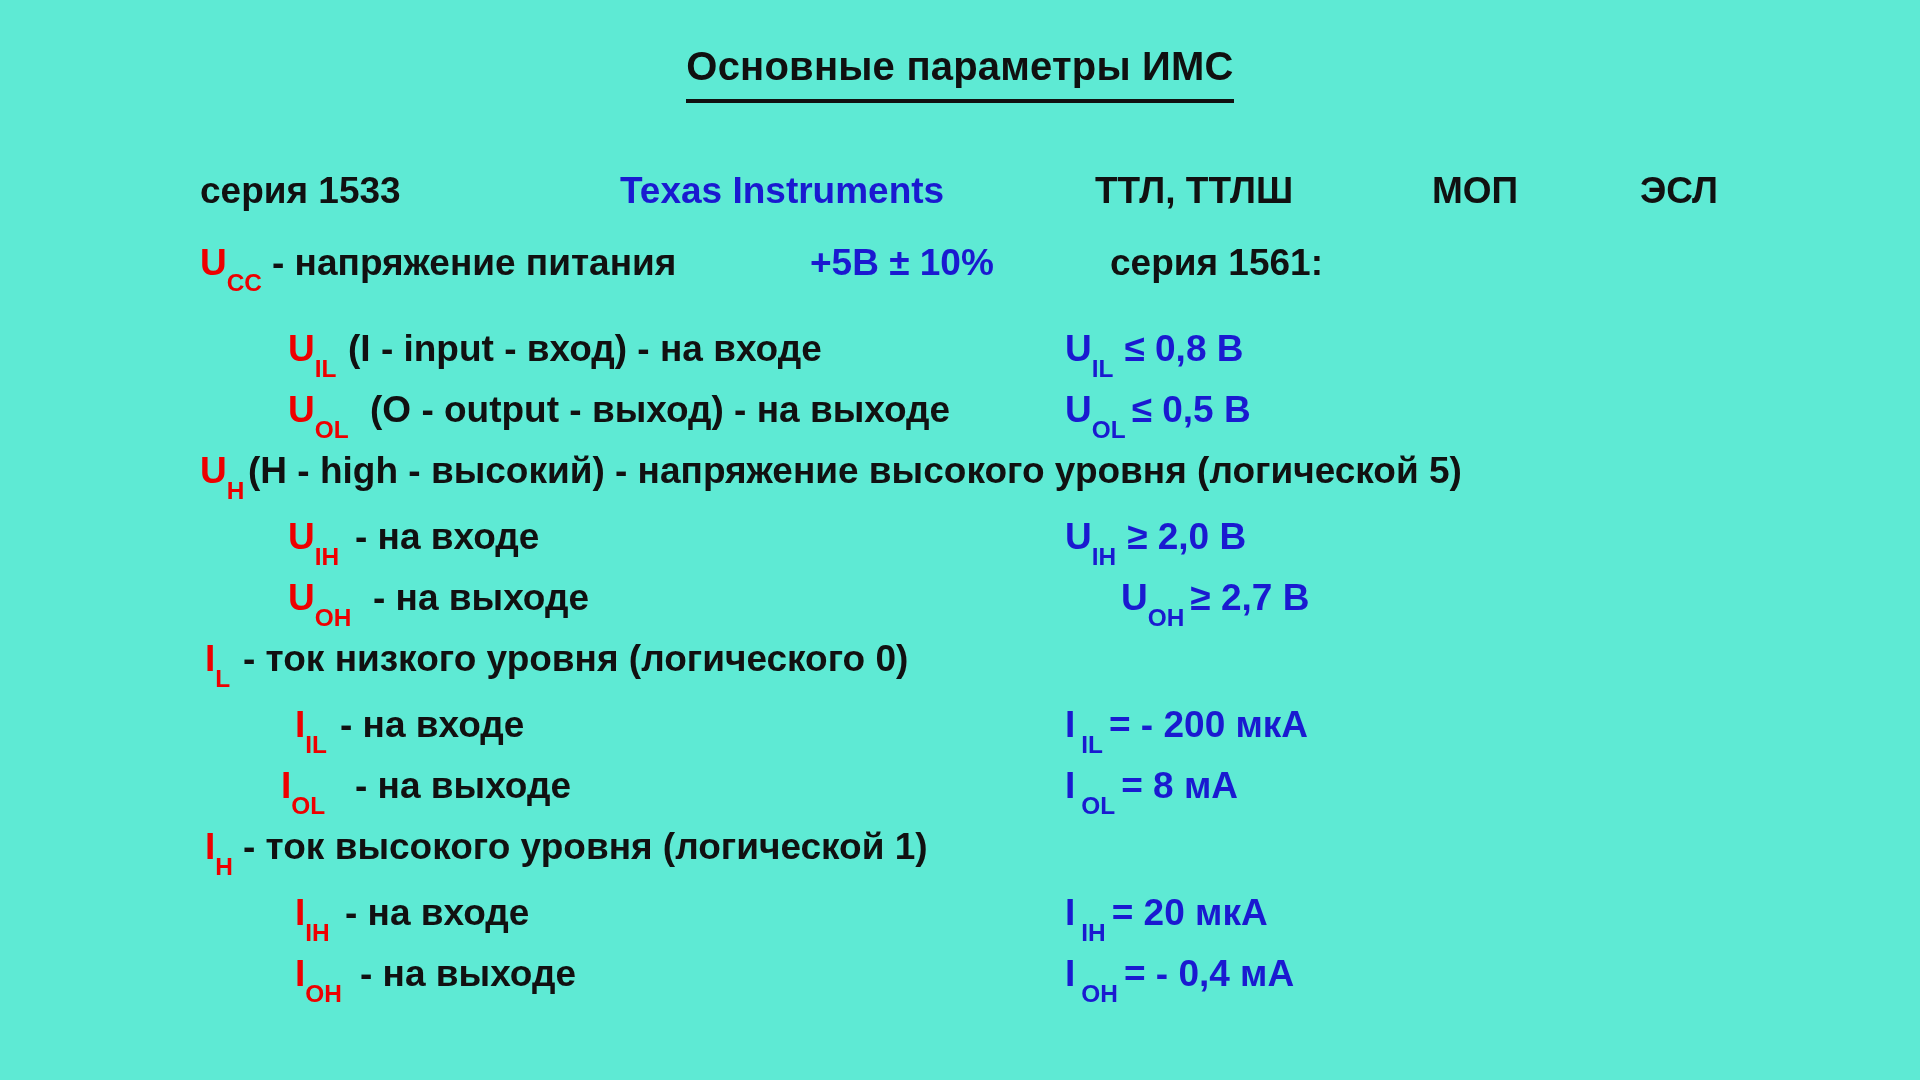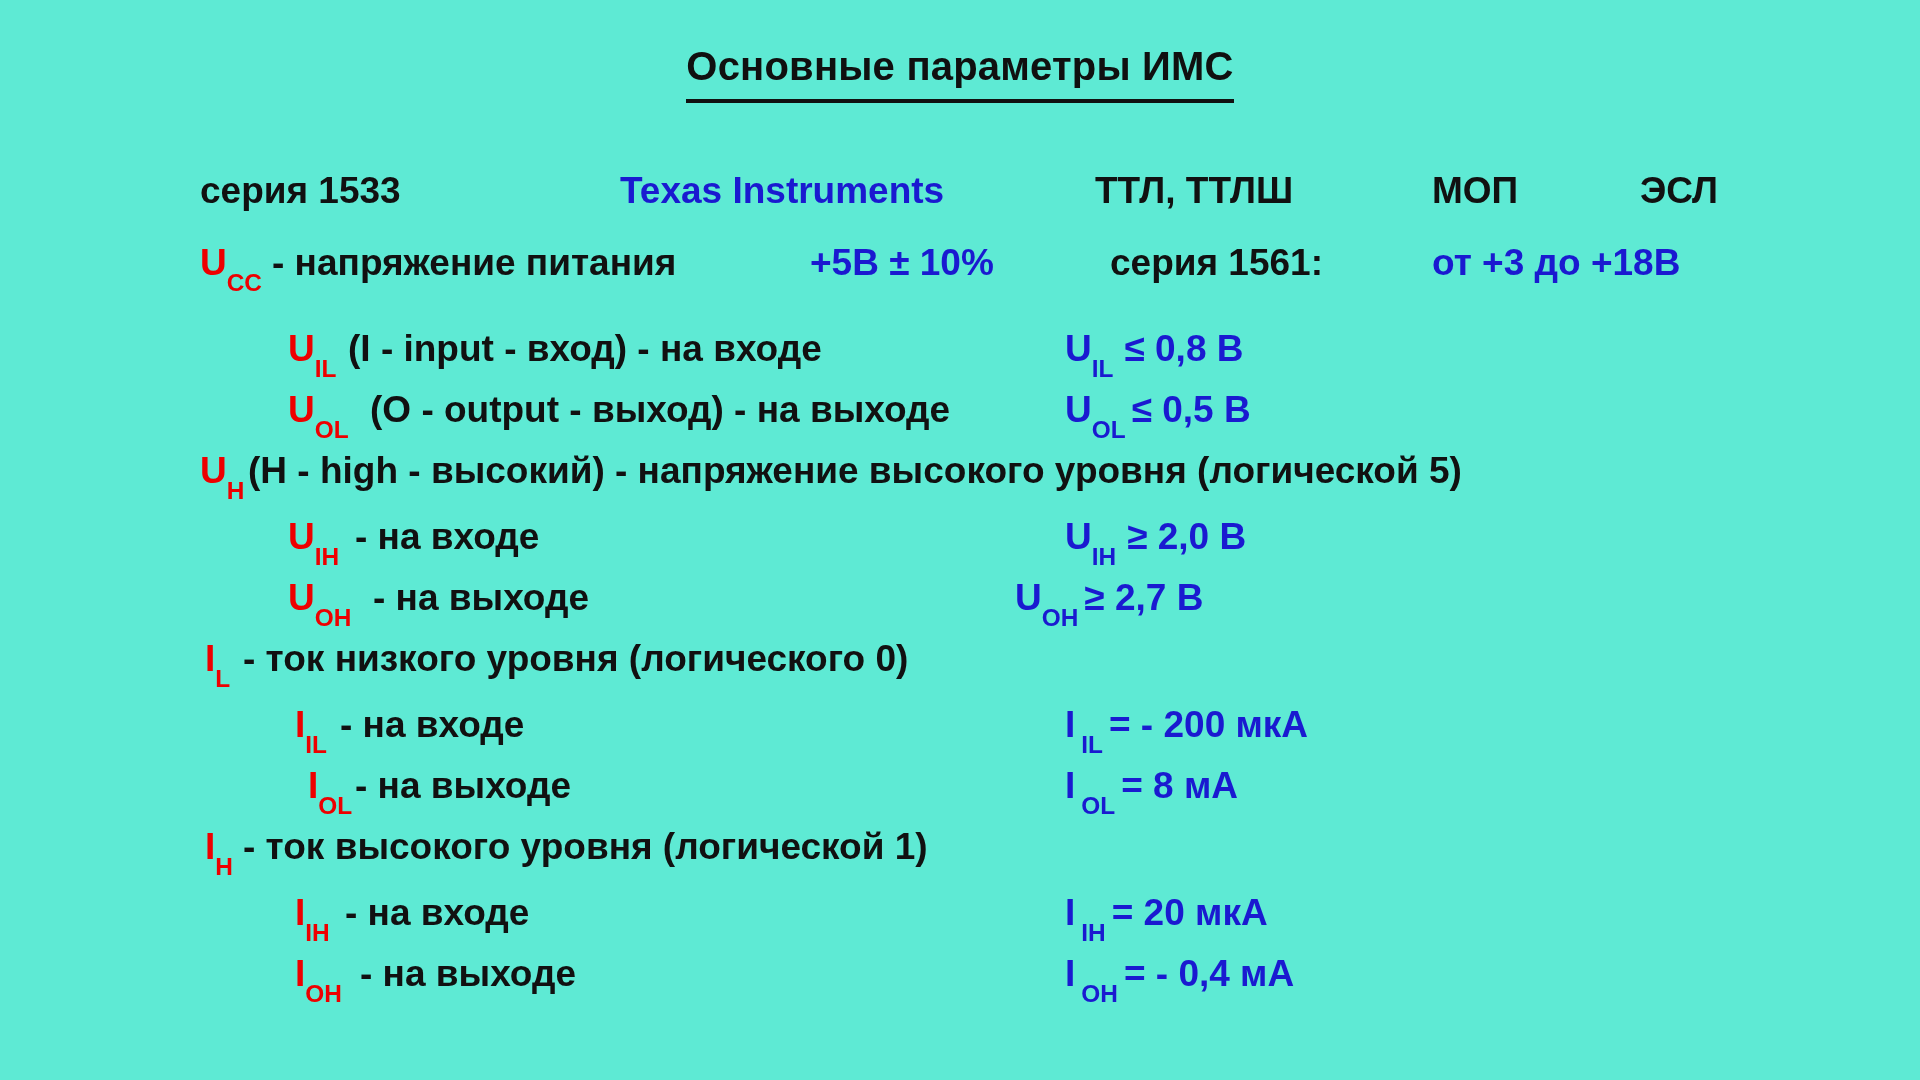--- a/index.html
+++ b/index.html
@@ -103,21 +103,20 @@
       <span class="cell blu col-b">Texas Instruments</span>
       <span class="cell blk col-g">МОП</span>
       <span class="cell blk col-h">ЭСЛ</span>
     </div>
 
     <div class="row ucc-row">
       <span class="cell col-a"><span class="red">U</span><sub class="red">CC</sub></span>
       <span class="cell blk" style="left:272px">- напряжение питания</span>
       <span class="cell blu" style="left:810px">+5В ± 10%</span>
       <span class="cell blk" style="left:1110px">серия 1561:</span>
-      <span class="cell blu" style="left:1432px">от +3 до +18В</span>
     </div>
 
     <div class="row">
       <span class="cell col-a3"><span class="red">U</span><sub class="red">IL</sub></span>
       <span class="cell blk" style="left:348px">(I - input - вход) - на входе</span>
       <span class="cell blu" style="left:1065px"><span>U</span><sub>IL</sub><span class="sp2"></span><span>≤ 0,8 В</span></span>
     </div>
     <div class="row">
       <span class="cell col-a3"><span class="red">U</span><sub class="red">OL</sub></span>
       <span class="cell blk" style="left:370px">(O - output - выход) - на выходе</span>
@@ -129,34 +128,34 @@
       <span class="cell blk" style="left:248px">(H - high - высокий) - напряжение высокого уровня (логической 5)</span>
     </div>
     <div class="row">
       <span class="cell col-a3"><span class="red">U</span><sub class="red">IH</sub></span>
       <span class="cell blk" style="left:355px">- на входе</span>
       <span class="cell blu" style="left:1065px"><span>U</span><sub>IH</sub><span class="sp2"></span><span>≥ 2,0 В</span></span>
     </div>
     <div class="row">
       <span class="cell col-a3"><span class="red">U</span><sub class="red">OH</sub></span>
       <span class="cell blk" style="left:373px">- на выходе</span>
-      <span class="cell blu" style="left:1015px"><span>U</span><sub>OH</sub><span class="sp"></span><span>≥ 2,7 В</span></span>
+      <span class="cell blu" style="left:1121px"><span>U</span><sub>OH</sub><span class="sp"></span><span>≥ 2,7 В</span></span>
     </div>
 
     <div class="row sec-row">
       <span class="cell col-a" style="left:205px"><span class="red">I</span><sub class="red">L</sub></span>
       <span class="cell blk" style="left:243px">- ток низкого уровня (логического 0)</span>
     </div>
     <div class="row">
       <span class="cell" style="left:295px"><span class="red">I</span><sub class="red">IL</sub></span>
       <span class="cell blk" style="left:340px">- на входе</span>
       <span class="cell blu" style="left:1065px"><span>I</span><span class="sp"></span><sub>IL</sub><span class="sp"></span><span>= - 200 мкА</span></span>
     </div>
     <div class="row">
-      <span class="cell" style="left:308px"><span class="red">I</span><sub class="red">OL</sub></span>
+      <span class="cell" style="left:281px"><span class="red">I</span><sub class="red">OL</sub></span>
       <span class="cell blk" style="left:355px">- на выходе</span>
       <span class="cell blu" style="left:1065px"><span>I</span><span class="sp"></span><sub>OL</sub><span class="sp"></span><span>= 8 мА</span></span>
     </div>
 
     <div class="row sec-row">
       <span class="cell col-a" style="left:205px"><span class="red">I</span><sub class="red">H</sub></span>
       <span class="cell blk" style="left:243px">- ток высокого уровня (логической 1)</span>
     </div>
     <div class="row">
       <span class="cell" style="left:295px"><span class="red">I</span><sub class="red">IH</sub></span>

